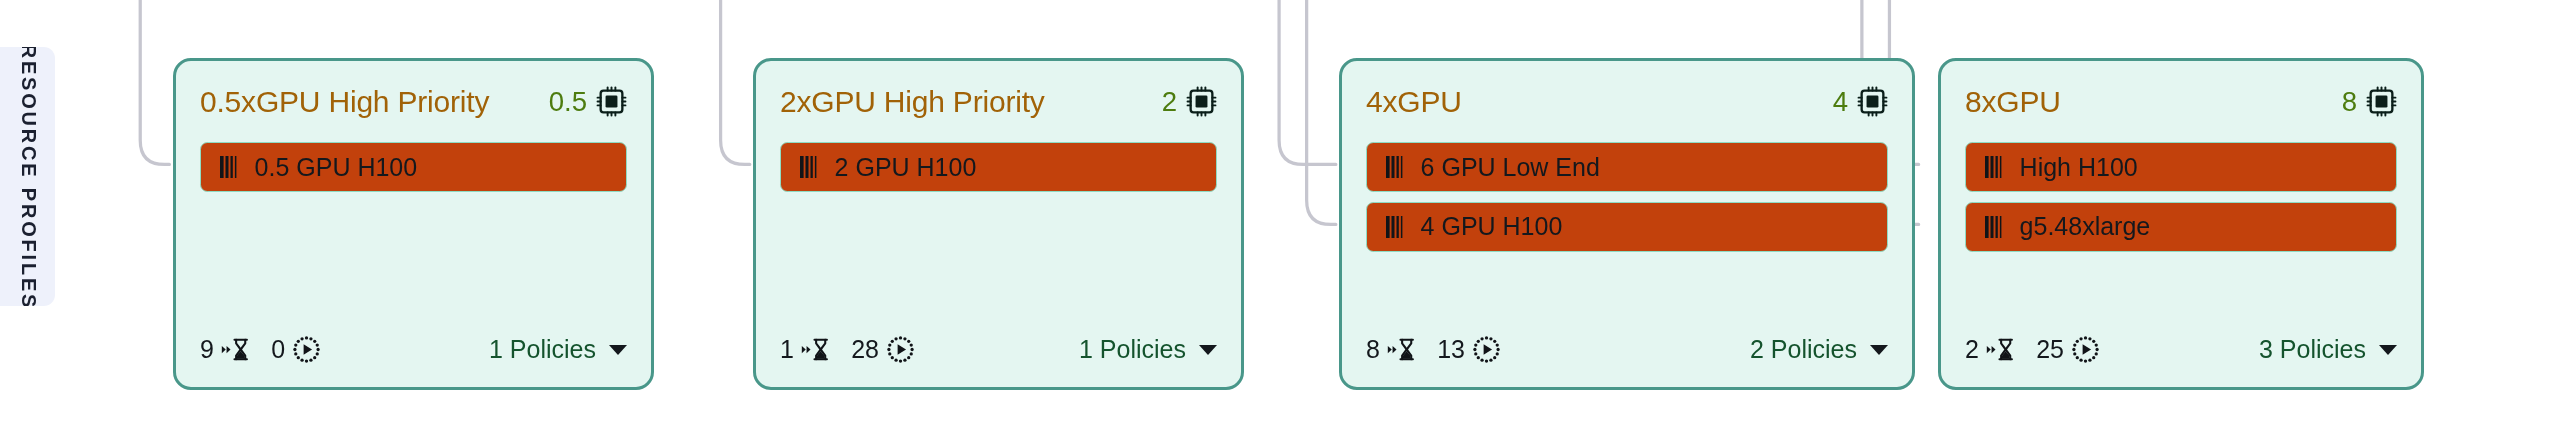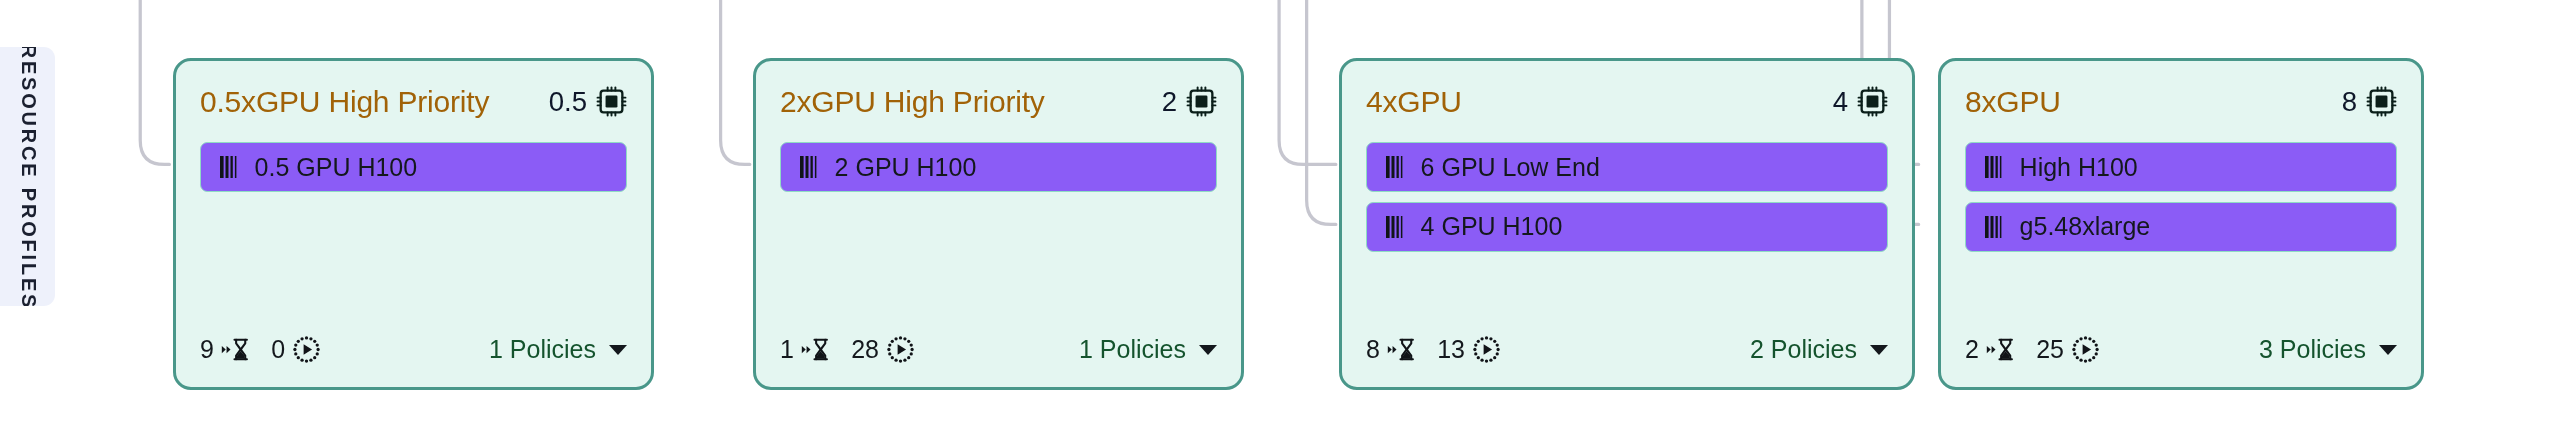--- a/index.html
+++ b/index.html
@@ -81,35 +81,35 @@
     letter-spacing: -0.2px;
   }
   .card-head-right {
     display: flex;
     align-items: center;
     gap: 9px;
     flex: 0 0 auto;
   }
   .gpu-count {
     font-size: 27.6px;
-    color: #0f172a;
+    color: #4d7c0f;
     font-family: "Liberation Sans", sans-serif;
   }
   .chip-icon { width: 31px; height: 31px; display: block; }
 
   .pill-stack {
     margin-top: 21px;
     display: flex;
     flex-direction: column;
     gap: 9.7px;
     flex: 0 0 auto;
   }
   .pill {
     height: 50px;
-    background: #8b5cf6;
+    background: #c2410c;
     border: 1.6px solid #8fdcc4;
     border-radius: 7.3px;
     display: flex;
     align-items: center;
     gap: 14.6px;
     padding: 0 18px;
   }
   .bars-icon { width: 21px; height: 24px; display: block; flex: 0 0 auto; }
   .pill-label {
     font-size: 25px;

